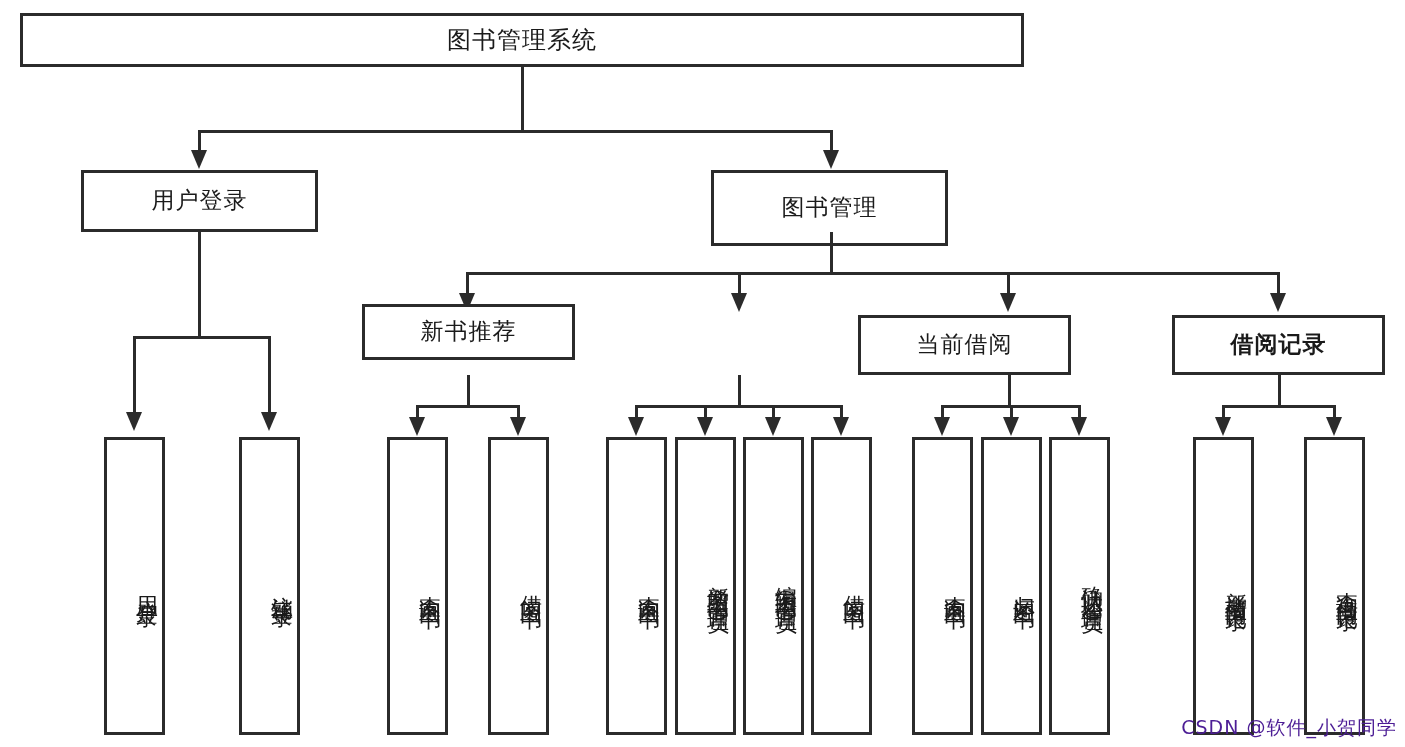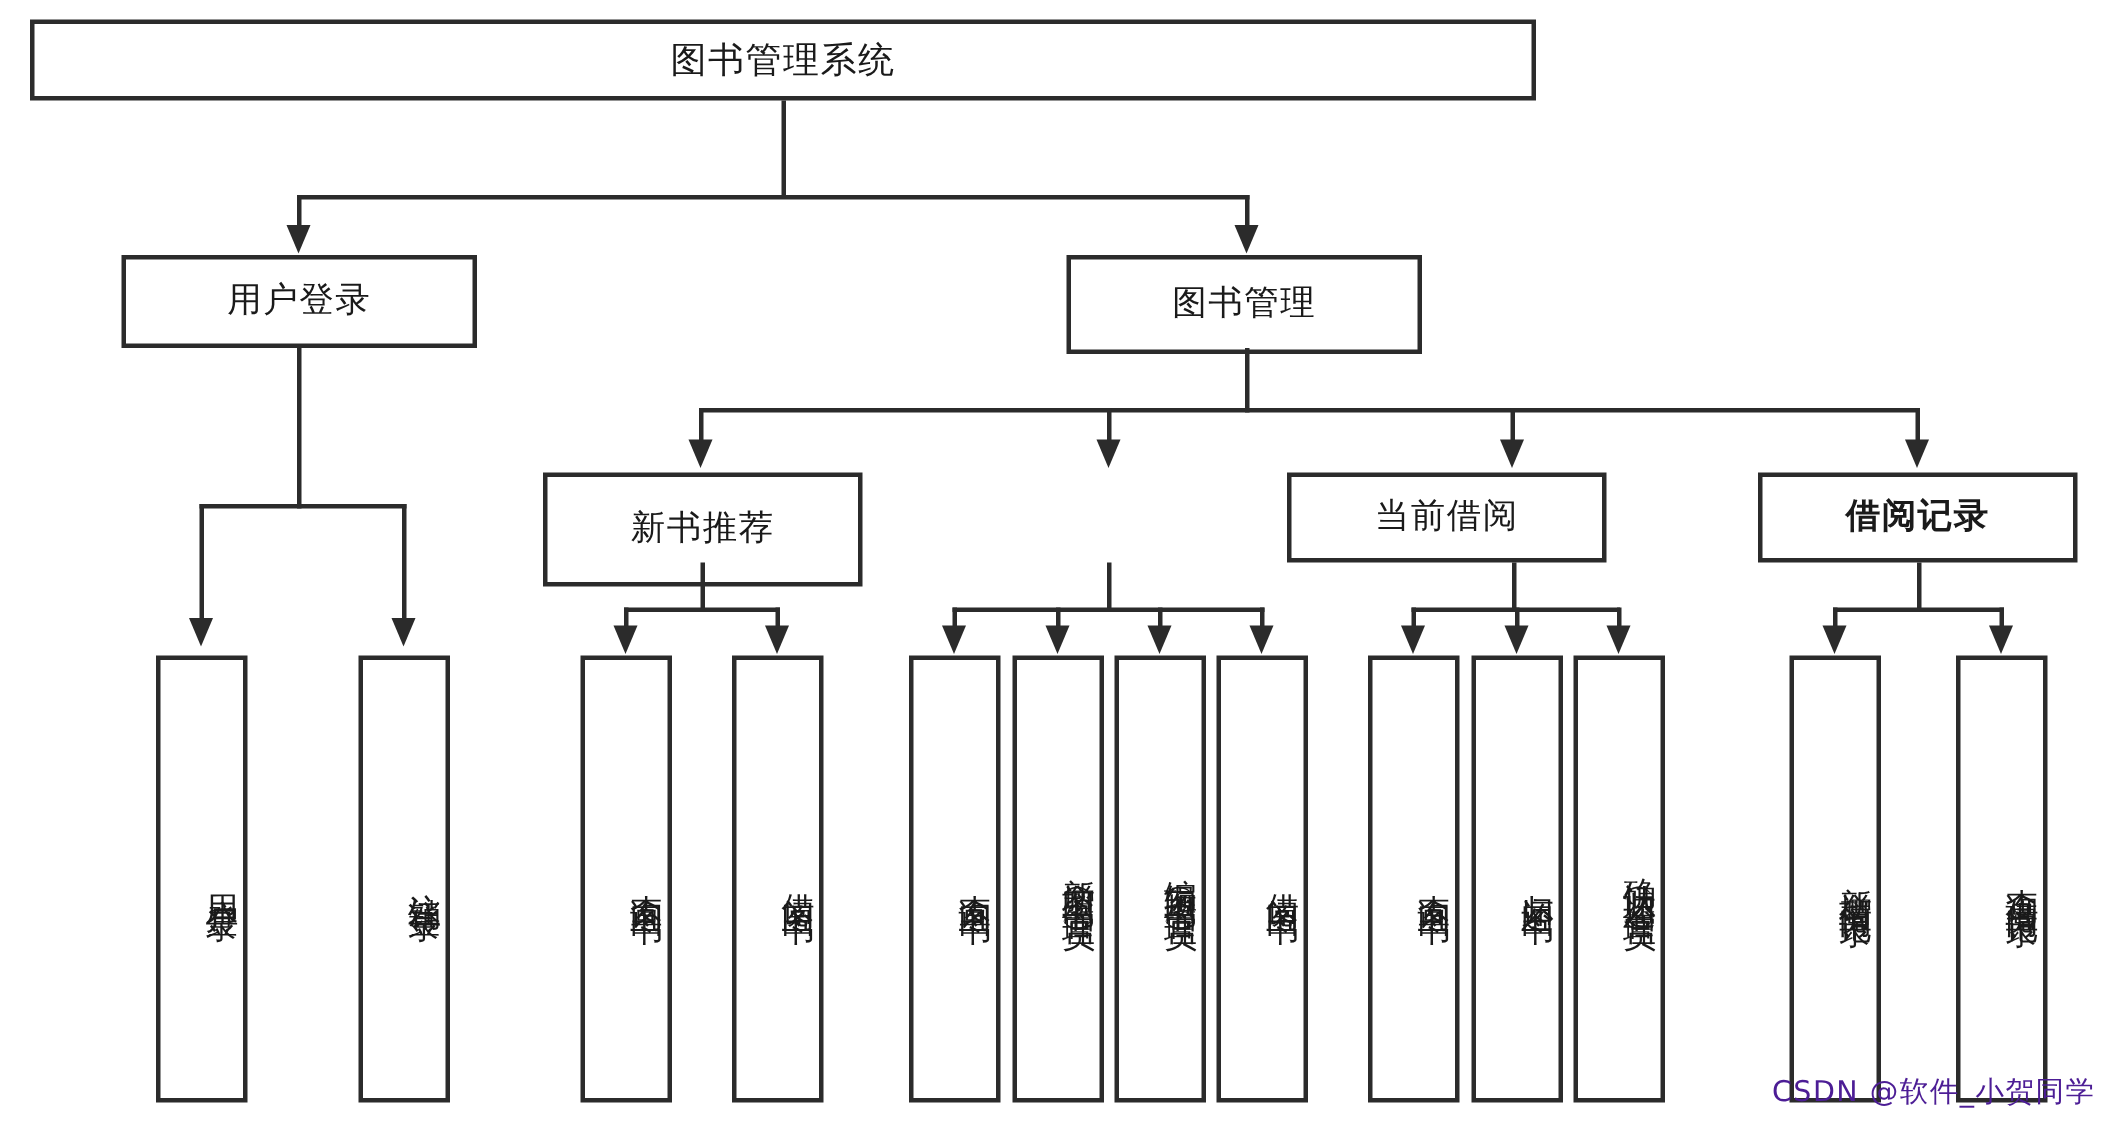--- a/index.html
+++ b/index.html
@@ -94,21 +94,21 @@
   <div class="edge v" style="left:198px; top:130px; height:22px;"></div>
   <div class="arrow" style="left:191px; top:150px;"></div>
 
   <div class="edge v" style="left:830px; top:130px; height:22px;"></div>
   <div class="arrow" style="left:823px; top:150px;"></div>
 
   <div class="node h" style="left:81px; top:170px; width:237px; height:62px;">
     <span>用户登录</span>
   </div>
 
-  <div class="node h" style="left:711px; top:170px; width:237px; height:66px;">
+  <div class="node h" style="left:711px; top:170px; width:237px; height:76px;">
     <span>图书管理</span>
   </div>
 
   <div class="edge v" style="left:198px; top:232px; height:107px;"></div>
   <div class="edge h" style="left:133px; top:336px; width:138px;"></div>
   <div class="edge v" style="left:133px; top:336px; height:78px;"></div>
   <div class="arrow" style="left:126px; top:412px;"></div>
   <div class="edge v" style="left:268px; top:336px; height:78px;"></div>
   <div class="arrow" style="left:261px; top:412px;"></div>
 
@@ -116,21 +116,21 @@
   <div class="edge h" style="left:466px; top:272px; width:814px;"></div>
   <div class="edge v" style="left:466px; top:272px; height:23px;"></div>
   <div class="arrow" style="left:459px; top:293px;"></div>
   <div class="edge v" style="left:738px; top:272px; height:23px;"></div>
   <div class="arrow" style="left:731px; top:293px;"></div>
   <div class="edge v" style="left:1007px; top:272px; height:23px;"></div>
   <div class="arrow" style="left:1000px; top:293px;"></div>
   <div class="edge v" style="left:1277px; top:272px; height:23px;"></div>
   <div class="arrow" style="left:1270px; top:293px;"></div>
 
-  <div class="node h" style="left:362px; top:315px; width:213px; height:76px;">
+  <div class="node h" style="left:362px; top:304px; width:213px; height:56px;">
     <span>新书推荐</span>
   </div>
   <div class="node h" style="left:858px; top:315px; width:213px; height:60px;">
     <span>当前借阅</span>
   </div>
   <div class="node h" style="left:1172px; top:315px; width:213px; height:60px;font-weight:bold;">
     <span>借阅记录</span>
   </div>
 
   <div class="edge v" style="left:467px; top:375px; height:33px;"></div>

